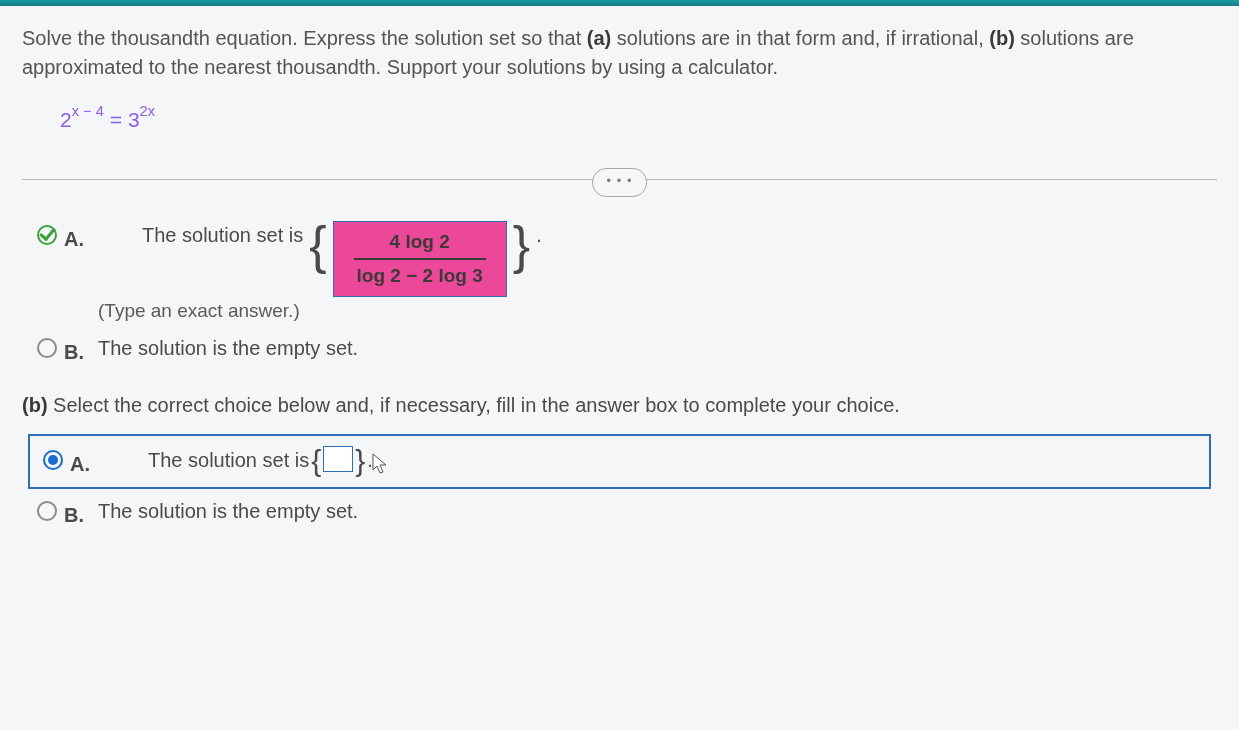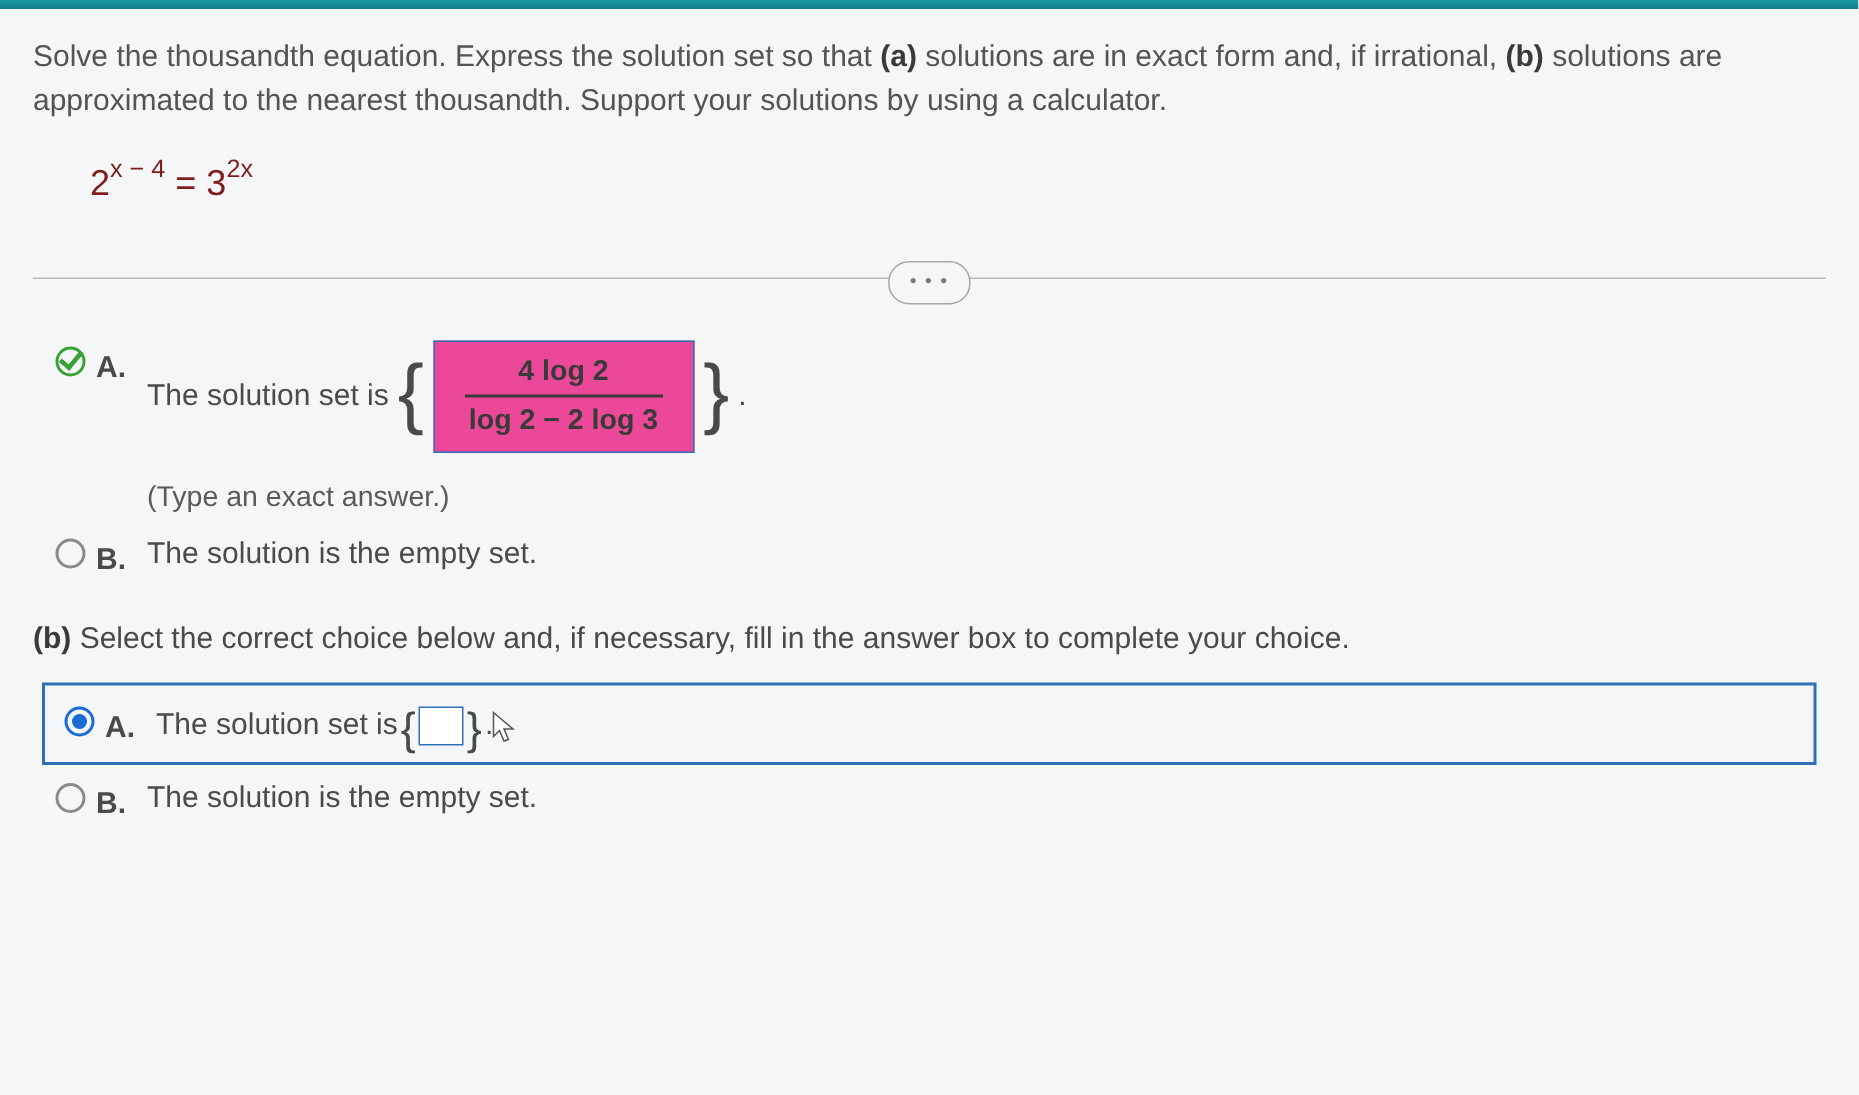--- a/index.html
+++ b/index.html
@@ -19,22 +19,22 @@
   }
   .content {
     padding: 18px 22px 0 22px;
     font-size: 20px;
     line-height: 1.45;
   }
   .instructions { color: #545454; }
   .instructions b { color: #3a3a3a; font-weight: 700; }
   .equation {
     margin: 22px 0 10px 38px;
-    font-size: 24px;
-    color: #7f1d1d;
+    font-size: 21px;
+    color: #8b5cf6;
     position: relative;
   }
   .equation sup { font-size: 0.7em; position: relative; top: -0.2em; }
   .divider-row {
     position: relative;
     margin-top: 30px;
     height: 30px;
   }
   .divider-line {
     border-top: 1px solid #b9b9b9;
@@ -100,23 +100,24 @@
   }
   .letter-col {
     width: 34px;
     font-weight: 700;
     color: #4a4a4a;
     padding-top: 4px;
   }
   .choice-body { flex: 1; color: #4a4a4a; }
   .solution-line {
     display: flex;
-    align-items: center;
+    align-items: flex-start;
     flex-wrap: wrap;
     gap: 6px;
+    margin-left: 44px;
   }
   .brace {
     font-size: 52px;
     line-height: 52px;
     color: #4a4a4a;
     font-weight: 300;
     position: relative;
     top: -2px;
   }
   .frac-box {
@@ -134,21 +135,21 @@
     font-size: 19px;
   }
   .frac-bar {
     border-top: 2px solid #3a3a3a;
     width: 100%;
     margin: 2px 0;
   }
   .hint {
     color: #5a5a5a;
     font-size: 19px;
-    margin-top: 16px;
+    margin-top: 0;
   }
   .part-b-prompt { margin-top: 24px; color: #4a4a4a; }
   .selected-wrap {
     border: 2px solid #2f6fb8;
     padding: 10px 6px 8px 6px;
     margin: 14px 6px 8px 6px;
   }
   .small-brace { font-size: 30px; line-height: 24px; color:#4a4a4a; position:relative; top:3px;}
   .answer-box {
     display: inline-block;
@@ -166,21 +167,21 @@
   }
 </style>
 </head>
 <body>
 
 <div class="topbar"></div>
 
 <div class="content">
 
   <div class="instructions">
-    <span>Solve the thousandth equation. Express the solution set so that </span><b>(a)</b><span> solutions are in exact form and, if irrational, </span><b>(b)</b><span> solutions are approximated to the nearest thousandth. Support your solutions by using a calculator.</span>
+    <span>Solve the thousandth equation. Express the solution set so that </span><b>(a)</b><span> solutions are in that form and, if irrational, </span><b>(b)</b><span> solutions are approximated to the nearest thousandth. Support your solutions by using a calculator.</span>
   </div>
 
   <div class="equation">
     <span>2</span><sup>x − 4</sup><span> = </span><span>3</span><sup>2x</sup>
   </div>
 
   <div class="divider-row">
     <div class="divider-line"></div>
     <div class="divider-pill">• • •</div>
   </div>

